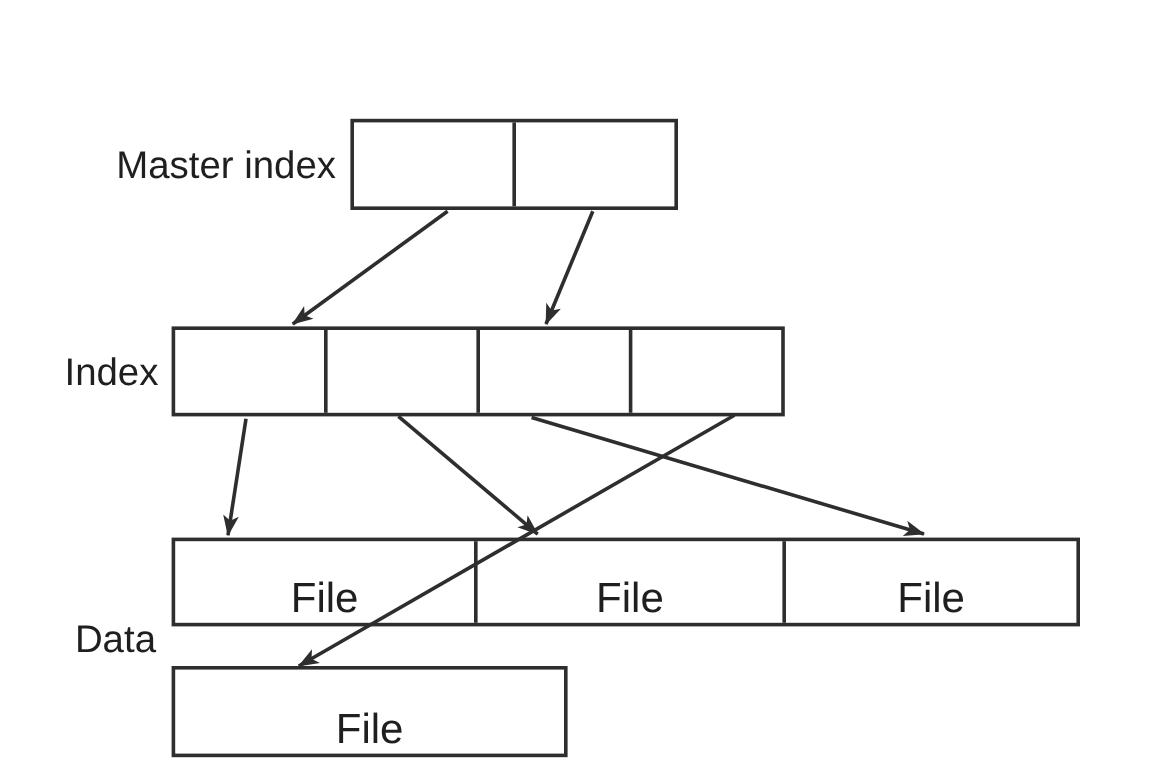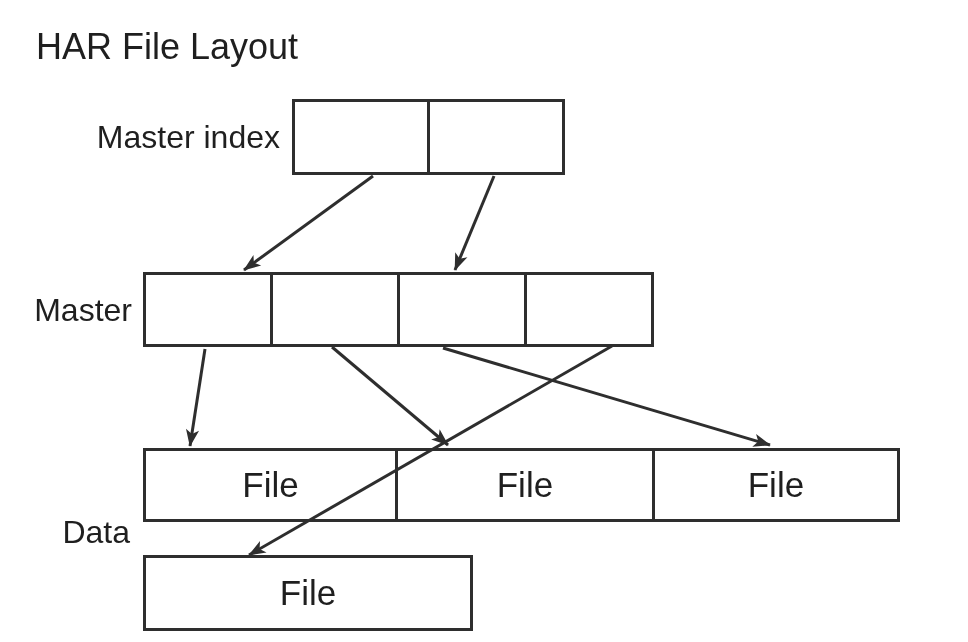--- a/index.html
+++ b/index.html
@@ -28,40 +28,39 @@
     white-space:nowrap;
   }
   .box{
     position:absolute;
     display:flex;
     background:var(--fill);
     border:3px solid var(--stroke);
     box-sizing:border-box;
   }
   .cell{
-    display:flex;align-items:center;justify-content:center;
+    display:flex;align-items:flex-end;justify-content:center;
     font-size:35px;color:var(--text);
     box-sizing:border-box;
     flex:1 1 0;
   }
   .cell + .cell{border-left:3px solid var(--stroke);}
   .arrows{
     position:absolute;left:0;top:0;width:968px;height:642px;
     pointer-events:none;
   }
 </style>
 </head>
 <body>
 
 <div class="stage">
 
-  <div class="title">HAR File Layout</div>
 
   <div class="label" style="left:0;top:99px;width:280px;height:76px;">Master index</div>
-  <div class="label" style="left:0;top:272px;width:132px;height:75px;">Master</div>
+  <div class="label" style="left:0;top:272px;width:132px;height:75px;">Index</div>
   <div class="label" style="left:0;top:512px;width:130px;height:40px;text-align:center;">Data</div>
 
   <div class="box" style="left:292px;top:99px;width:273px;height:76px;">
     <div class="cell"></div>
     <div class="cell"></div>
   </div>
 
   <div class="box" style="left:143px;top:272px;width:511px;height:75px;">
     <div class="cell"></div>
     <div class="cell"></div>

